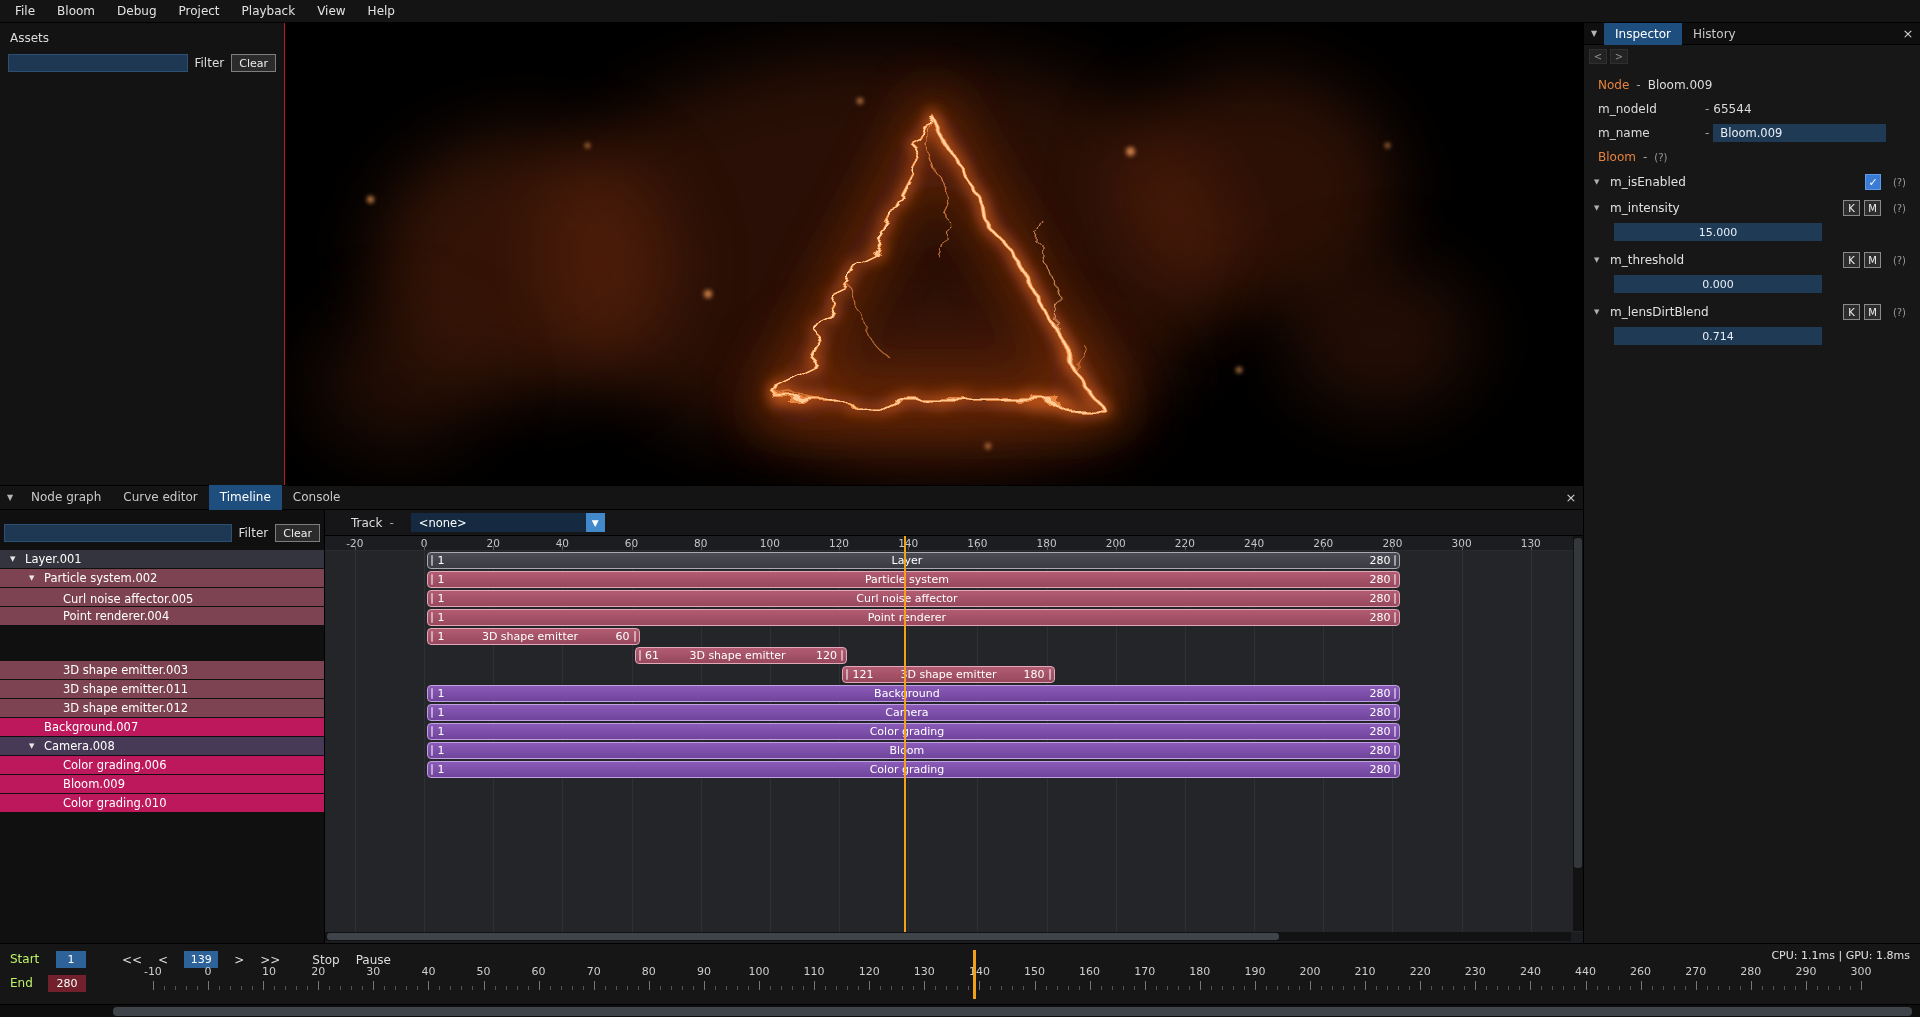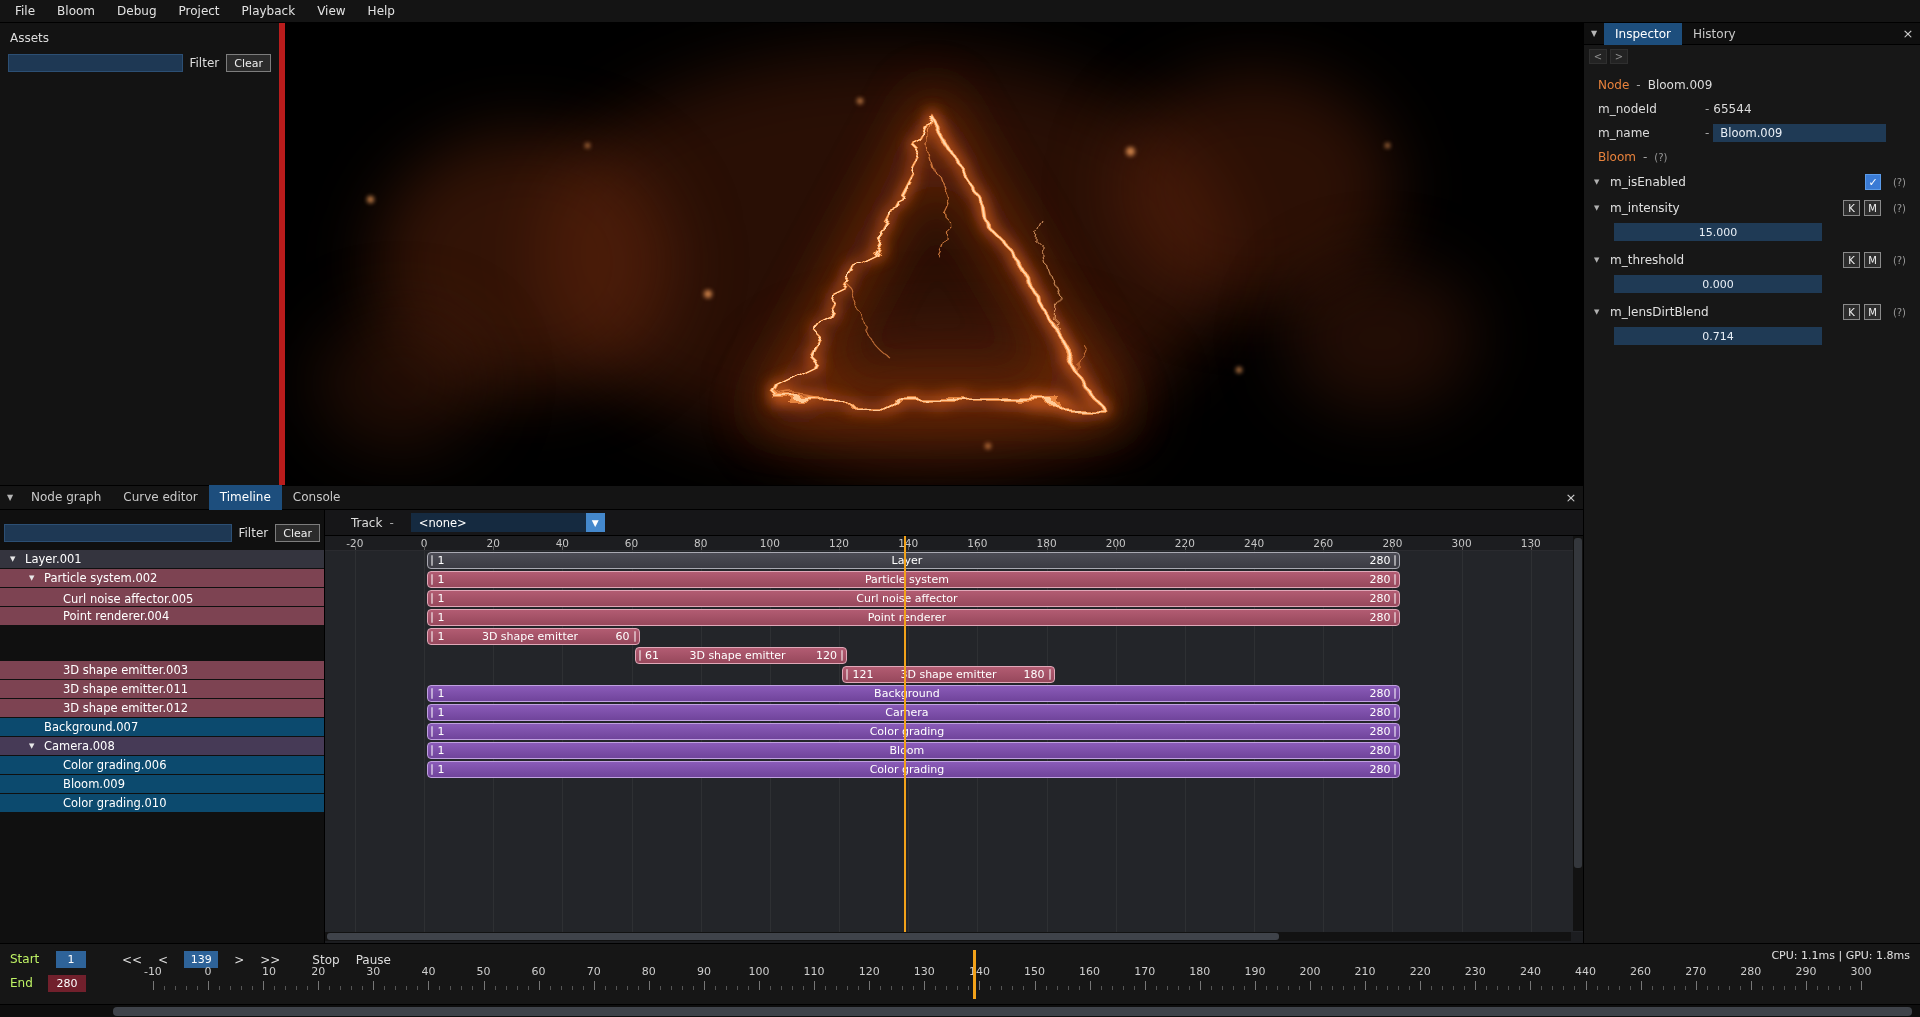--- a/index.html
+++ b/index.html
@@ -3,21 +3,21 @@
 <meta charset="utf-8">
 <style>
   *{margin:0;padding:0;box-sizing:border-box}
   html,body{width:1920px;height:1017px;background:#0c0c0c;font-family:"DejaVu Sans","Liberation Sans",sans-serif;font-size:12px;color:#dcdcdc;overflow:hidden;position:relative}
 
   
   .menubar{position:absolute;left:0;top:0;width:1920px;height:23px;background:#141414;border-bottom:1px solid #000;display:flex;align-items:center;padding-left:4px;z-index:20}
   .menu-item{padding:0 11px;line-height:22px;color:#e2e2e2;font-size:12px}
 
   
-  .assets-panel{position:absolute;left:0;top:23px;width:285px;height:462px;background:#131313;border-right:6px solid #b91c1c}
+  .assets-panel{position:absolute;left:0;top:23px;width:285px;height:462px;background:#131313;border-right:1px solid #b91c1c}
   .panel-title{padding:8px 10px 7px;color:#ddd}
   .filter-row{display:flex;align-items:center;gap:7px;padding:2px 8px}
   .filter-input{height:18px;background:#1e3854;border:1px solid #2c4f74;color:#dce6f0;padding:0 5px;font-size:11px;outline:none;font-family:inherit}
   .assets-panel .filter-input{width:186px}
   .filter-label{color:#ddd}
   .btn{background:#2b2b2b;border:1px solid #7d7d7d;color:#eee;height:18px;padding:0 7px;font-size:11px;font-family:inherit}
 
   
   .viewport{position:absolute;left:285px;top:23px;width:1298px;height:462px;background:#000;overflow:hidden}
   .blob{position:absolute;border-radius:50%;filter:blur(34px)}
@@ -56,21 +56,21 @@
 
   
   .tl-panel{position:absolute;left:0;top:510px;width:1583px;height:433px;background:#151515}
   .tl-left{position:absolute;left:0;top:0;width:325px;height:433px;background:#101010;border-right:1px solid #000}
   .tl-filter-row{display:flex;align-items:center;gap:7px;padding:14px 4px 0 4px}
   .tl-filter-input{width:238px}
   #tl-tree{margin-top:8px}
   .tree-row{height:18px;margin-bottom:1px;display:flex;align-items:center;color:#fff;font-size:11.5px}
   .tree-gray{background:#34343e}
   .tree-red{background:#7d4352}
-  .tree-purple{background:#0c4a6e}
+  .tree-purple{background:#be185d}
   .tree-darkpurple{background:#463a56}
   .tree-tri{font-size:7px;color:#e8e8e8;width:15px}
   .tree-tri.hidden{visibility:hidden}
   .tree-label{white-space:nowrap}
 
   .tl-right{position:absolute;left:325px;top:0;width:1258px;height:433px;background:#1c1d20}
   .tl-header{position:absolute;left:0;top:0;width:100%;height:26px;background:#161618;border-bottom:1px solid #000;display:flex;align-items:center}
   .tl-track-label{margin-left:26px;color:#ddd}
   .track-select{margin-left:10px;width:194px;height:19px;background:#152a40;display:flex;align-items:center;color:#fff;font-size:11.5px}
   .track-select .txt{padding-left:8px;flex:1}

